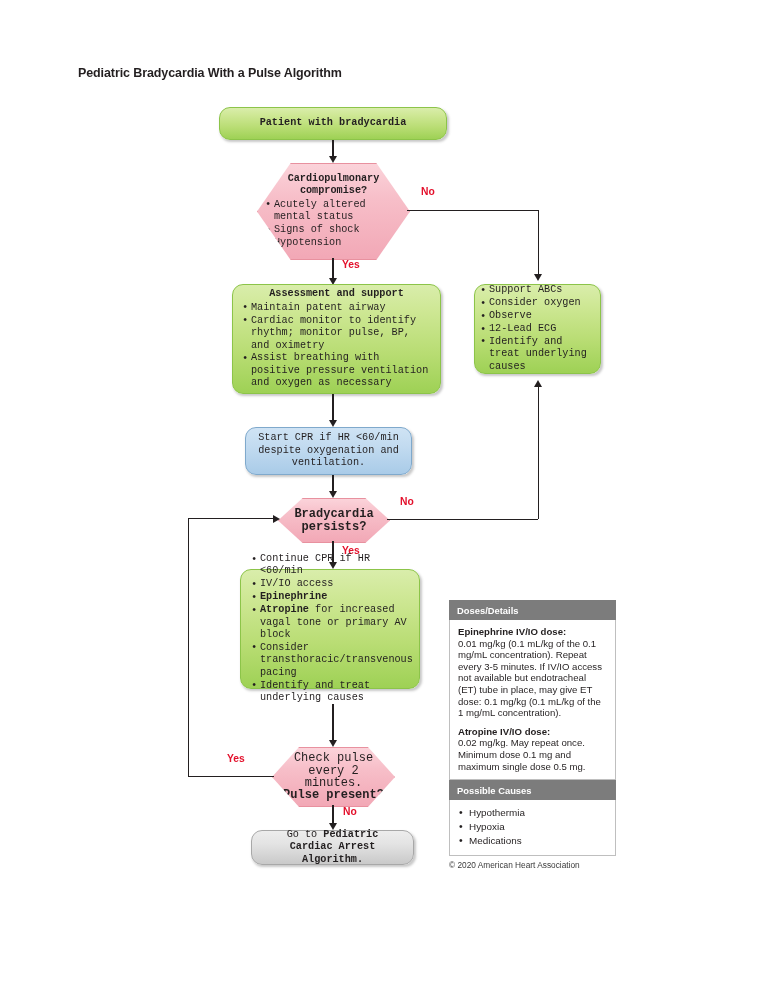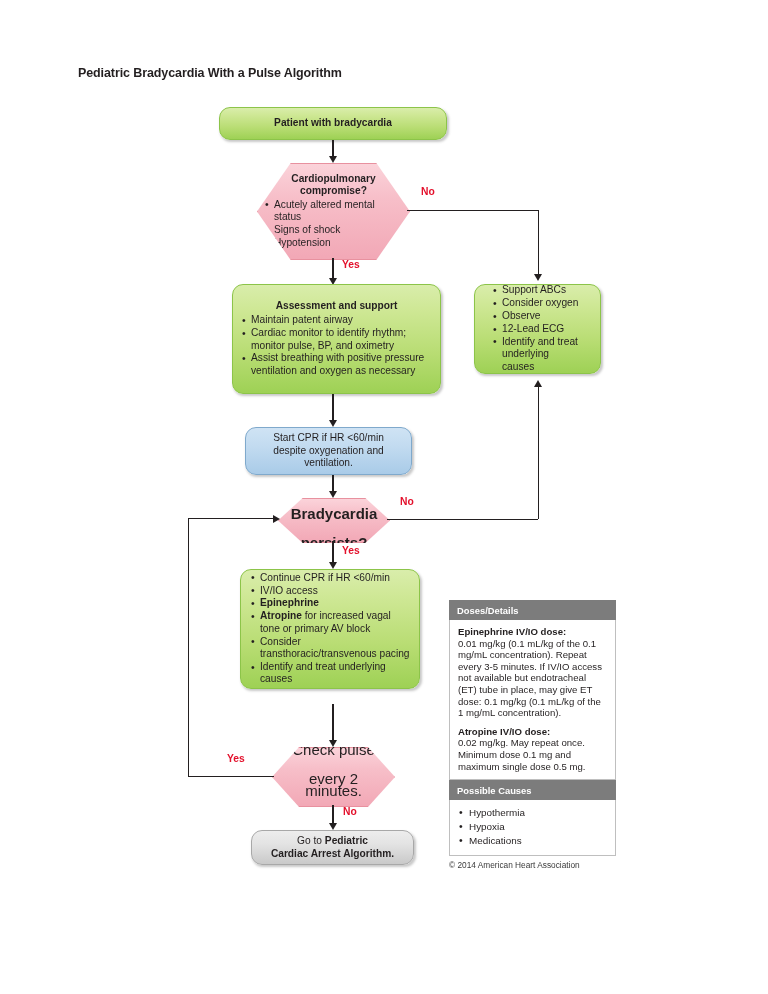--- a/index.html
+++ b/index.html
@@ -31,21 +31,21 @@
   }
   .blue{
     background:linear-gradient(to bottom,#cfe3f4 0%,#c2dbf0 40%,#a9cbe8 100%);
     border:1px solid #7fa9cc;
   }
   .grey{
     background:linear-gradient(to bottom,#ededed 0%,#e3e3e3 40%,#c9c9c9 100%);
     border:1px solid #a8a8a8;
   }
 
-  .inner{width:100%;padding:0 9px;box-sizing:border-box;}
+  .inner{width:100%;padding:0 9px;box-sizing:border-box;font-family:Liberation Mono, monospace;}
 
   
   .hex{
     position:absolute;
     background:linear-gradient(to bottom,#fbd3da 0%,#f7bfc9 35%,#f2a8b6 100%);
     border:1px solid #e8919f;
     clip-path:polygon(22% 0%,78% 0%,100% 50%,78% 100%,22% 100%,0% 50%);
     display:flex;align-items:center;justify-content:flex-start;
     filter:drop-shadow(1.5px 2px 2px rgba(0,0,0,.20));
   }
@@ -57,21 +57,21 @@
   .bd{font-size:10.2px;line-height:12.4px;}
   ul.b{margin:0;padding:0;list-style:none;}
   ul.b li{
     position:relative;padding-left:10px;font-size:10.2px;line-height:12.4px;
     margin:0 0 0.5px 0;
   }
   ul.b li:before{
     content:"\2022";position:absolute;left:1px;top:-0.5px;font-size:10.5px;line-height:12.4px;
   }
   ul.b li b{font-weight:bold;}
-  .hexline{font-size:15px;line-height:12.4px;text-align:center;margin-top:16px;}
+  .hexline{font-size:12px;line-height:12.4px;text-align:center;}
 
   
   .ln{position:absolute;background:#231f20;}
   .vl{width:1.4px;}
   .hl{height:1.4px;}
   .arw{position:absolute;width:0;height:0;}
   .arw-d{border-left:4.3px solid transparent;border-right:4.3px solid transparent;border-top:7px solid #231f20;}
   .arw-u{border-left:4.3px solid transparent;border-right:4.3px solid transparent;border-bottom:7px solid #231f20;}
   .arw-r{border-top:4.3px solid transparent;border-bottom:4.3px solid transparent;border-left:7px solid #231f20;}
 
@@ -133,21 +133,21 @@
       <div class="hd" style="margin-bottom:1.5px;">Assessment and support</div>
       <ul class="b">
         <li>Maintain patent airway</li>
         <li>Cardiac monitor to identify rhythm; monitor pulse, BP, and oximetry</li>
         <li>Assist breathing with positive pressure ventilation and oxygen as necessary</li>
       </ul>
     </div>
   </div>
 
   <div class="node rbox green" style="left:474px;top:284px;width:127px;height:90px;">
-    <div class="inner" style="padding:0 17px;">
+    <div class="inner" style="padding:0 4px;">
       <ul class="b">
         <li>Support ABCs</li>
         <li>Consider oxygen</li>
         <li>Observe</li>
         <li>12-Lead ECG</li>
         <li>Identify and treat underlying causes</li>
       </ul>
     </div>
   </div>
 
@@ -234,15 +234,15 @@
     <div class="phead">Possible Causes</div>
     <div class="pbody" style="padding:6px 8px 7px 8px;">
       <ul class="b">
         <li>Hypothermia</li>
         <li>Hypoxia</li>
         <li>Medications</li>
       </ul>
     </div>
   </div>
 
-  <div class="copyright">© 2014 American Heart Association</div>
+  <div class="copyright">© 2020 American Heart Association</div>
 
 </div>
 
 </body></html>

